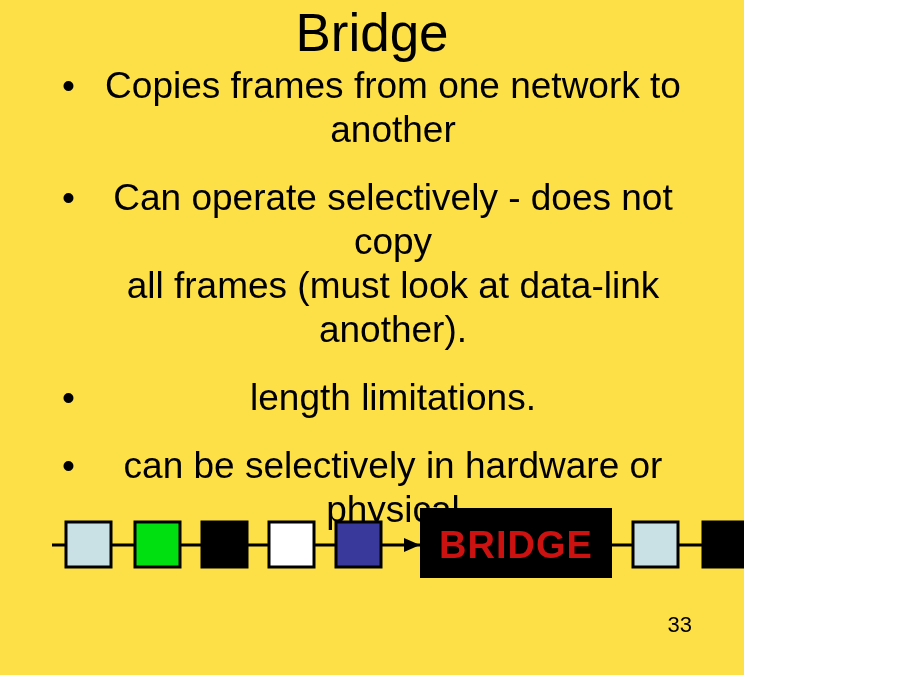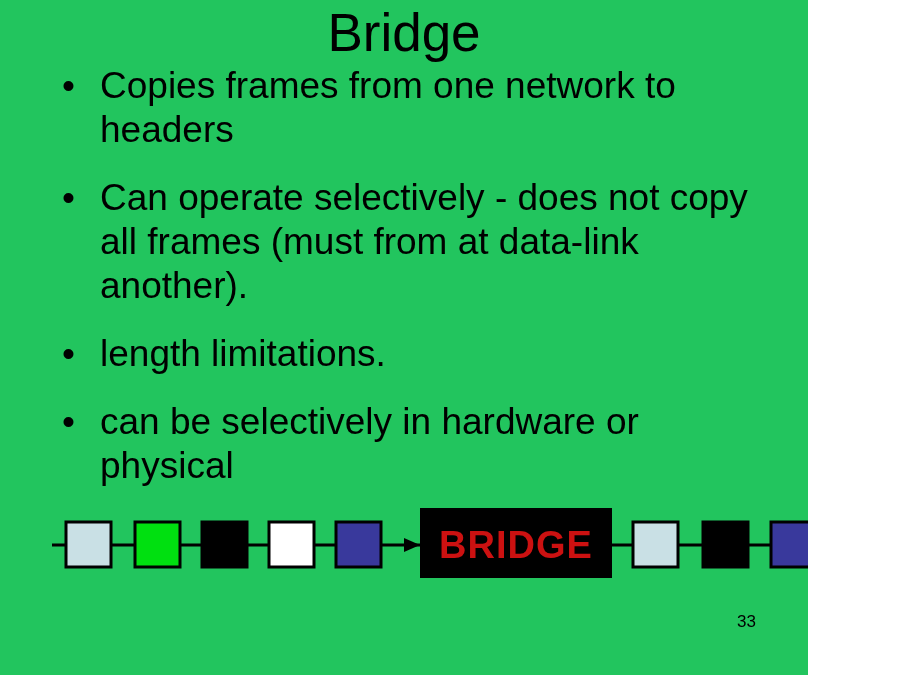--- a/index.html
+++ b/index.html
@@ -1,21 +1,21 @@
 <!DOCTYPE html>
 <html><head>
 <meta charset="utf-8">
 <style>
   * { margin: 0; padding: 0; box-sizing: border-box; }
   html, body { background: #ffffff; }
   .slide {
     position: relative;
-    width: 808px;
+    width: 744px;
     height: 675px;
-    background: #22c55e;
+    background: #fde047;
     overflow: hidden;
     font-family: "Liberation Sans", sans-serif;
     color: #000000;
   }
   .slide-title {
     position: absolute;
     top: 4px;
     left: 0;
     width: 100%;
     text-align: center;
@@ -37,33 +37,34 @@
   }
   .bullet-marker {
     flex: 0 0 38px;
     font-size: 37px;
     line-height: 44px;
   }
   .bullet-lines {
     flex: 1 1 auto;
     font-size: 37px;
     line-height: 44px;
+    text-align: center;
   }
   .diagram {
     position: absolute;
     left: 0;
     top: 500px;
     width: 900px;
     height: 100px;
   }
   .page-number {
     position: absolute;
     top: 612px;
     right: 52px;
-    font-size: 17px;
+    font-size: 22px;
     line-height: 1.2;
     color: #000000;
   }
   .bridge-text {
     font-family: "Liberation Sans", sans-serif;
     font-size: 38px;
     font-weight: 700;
     letter-spacing: 1px;
   }
 </style>
@@ -72,28 +73,28 @@
 
 <div class="slide">
 
   <div class="slide-title">Bridge</div>
 
   <div class="bullets">
     <div class="bullet-item">
       <div class="bullet-marker">•</div>
       <div class="bullet-lines">
           <div class="text-line">Copies frames from one network to</div>
-          <div class="text-line">headers</div>
+          <div class="text-line">another</div>
         </div>
     </div>
     <div class="bullet-item">
       <div class="bullet-marker">•</div>
       <div class="bullet-lines">
           <div class="text-line">Can operate selectively - does not copy</div>
-          <div class="text-line">all frames (must from at data-link</div>
+          <div class="text-line">all frames (must look at data-link</div>
           <div class="text-line">another).</div>
         </div>
     </div>
     <div class="bullet-item">
       <div class="bullet-marker">•</div>
       <div class="bullet-lines">
           <div class="text-line">length limitations.</div>
         </div>
     </div>
     <div class="bullet-item">

